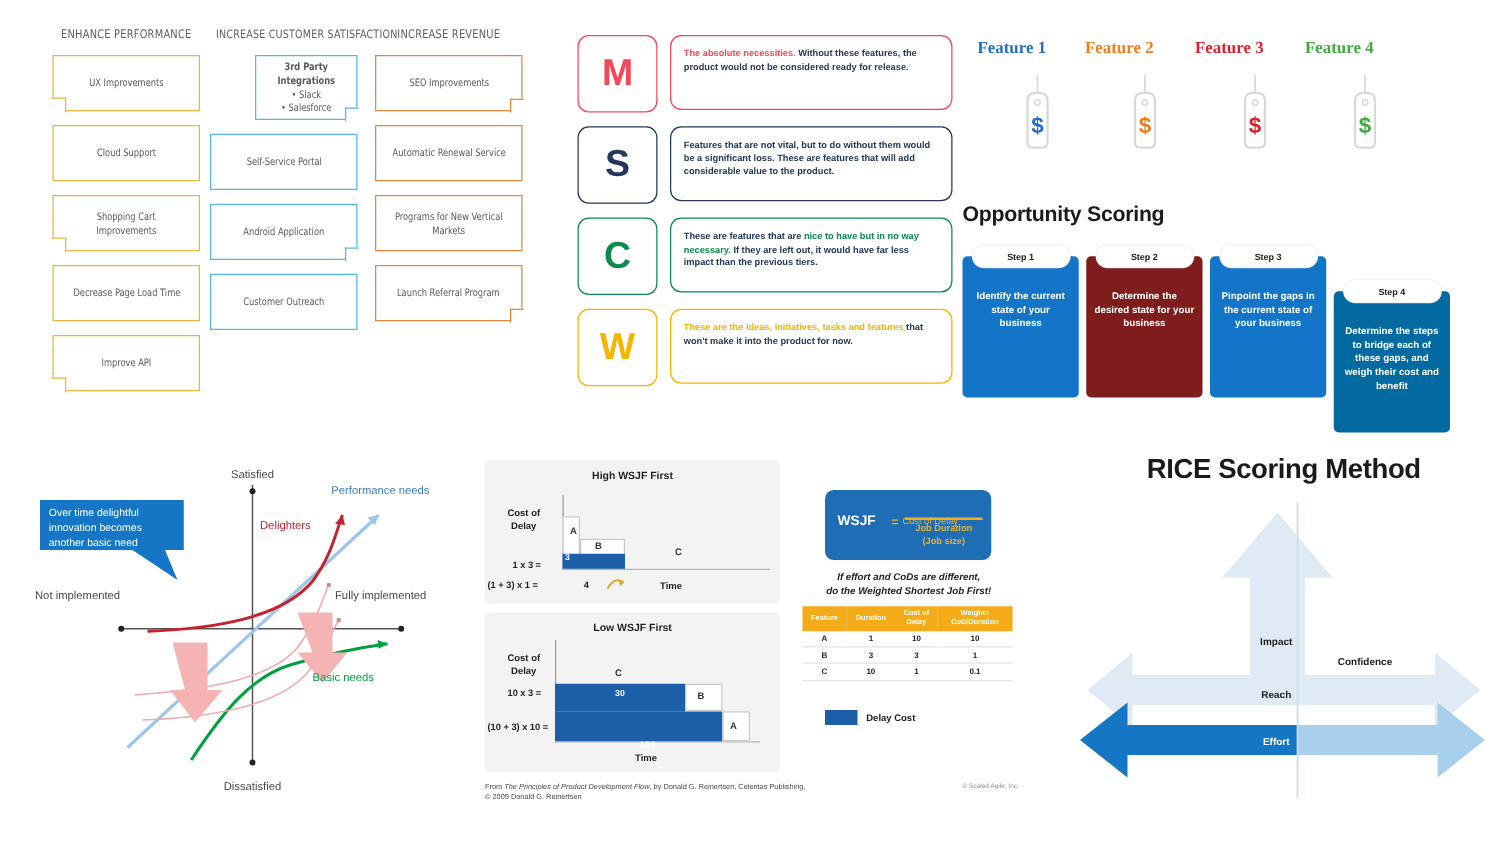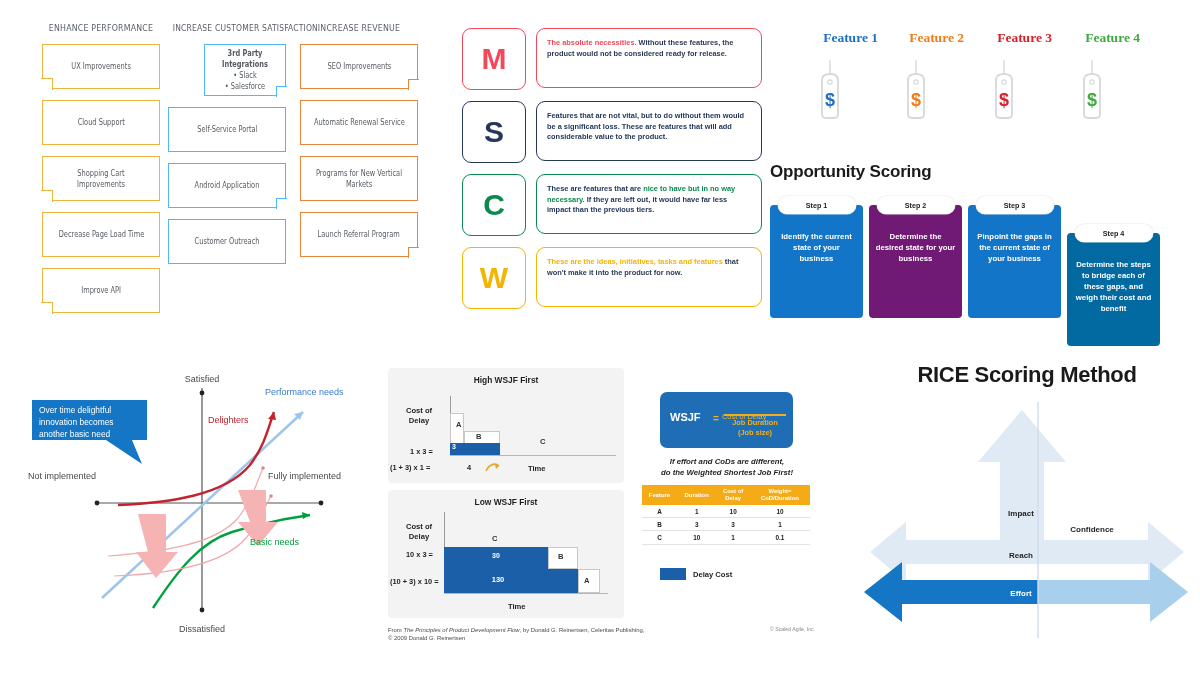--- a/index.html
+++ b/index.html
@@ -66,21 +66,21 @@
     padding:9px 10px;box-sizing:border-box;
   }
   .mos-body p{
     margin:0;font-size:7.4px;line-height:10.6px;
     color:#2b3a52;font-weight:bold;
   }
   .mos-body em{font-style:normal;}
 
   
   #tags{left:782px;top:30px;width:400px;height:120px;}
-  .tag-item{position:absolute;top:0;width:96px;text-align:right;}
+  .tag-item{position:absolute;top:0;width:96px;text-align:left;}
   .tag-label{
     font-family:"Liberation Serif",serif;
     font-size:13.5px;font-weight:bold;
   }
   .tag-svg{margin-top:8px;}
 
   
   #oppo{left:770px;top:162px;width:412px;height:165px;}
   .oppo-title{
     text-align:left;font-size:17px;font-weight:bold;color:#1a1a1a;
@@ -266,21 +266,21 @@
       </svg></div>
   </div>
 
 <div class="panel" id="oppo">
   <div class="oppo-title">Opportunity Scoring</div>
   <div class="oppo-row">
       <div class="oppo-card" style="left: 0px; background: rgb(19, 117, 200);">
         <div class="oppo-pill">Step 1</div>
         <div class="oppo-text">Identify the current state of your business</div>
       </div>
-      <div class="oppo-card" style="left: 99px; background: #701a75;">
+      <div class="oppo-card" style="left: 99px; background: #7f1d1d;">
         <div class="oppo-pill">Step 2</div>
         <div class="oppo-text">Determine the desired state for your business</div>
       </div>
       <div class="oppo-card" style="left: 198px; background: rgb(19, 117, 200);">
         <div class="oppo-pill">Step 3</div>
         <div class="oppo-text">Pinpoint the gaps in the current state of your business</div>
       </div>
       <div class="oppo-card" style="left: 297px; background: #0369a1; margin-top: 28px;">
         <div class="oppo-pill">Step 4</div>
         <div class="oppo-text">Determine the steps to bridge each of these gaps, and weigh their cost and benefit</div>
@@ -348,21 +348,21 @@
       <div class="wsjf-ax" style="left:10px;top:32px;width:42px;text-align:center;line-height:10px;">Cost of<br>Delay</div>
       <div class="wsjf-eq" style="left:18px;top:60px;">10 x 3 =</div>
       <div class="wsjf-eq" style="left:2px;top:87px;text-align:right;">(10 + 3) x 10 =</div>
       <div style="position:absolute;left:56px;top:22px;width:1.2px;height:82px;background:#9a9a9a;"></div>
       <div style="position:absolute;left:56px;top:103px;width:164px;height:1.2px;background:#b6b6b6;"></div>
       <div style="position:absolute;left:56px;top:57px;width:104px;height:22px;background:#1a5fa8;"></div>
       <div style="position:absolute;left:56px;top:79px;width:134px;height:24px;background:#1a5fa8;"></div>
       <div style="position:absolute;left:160px;top:57px;width:30px;height:22px;border:.8px solid #c8c8c8;background:#fff;box-sizing:border-box;"></div>
       <div style="position:absolute;left:190px;top:79px;width:22px;height:24px;border:.8px solid #c8c8c8;background:#fff;box-sizing:border-box;"></div>
       <div style="position:absolute;left:0;top:62px;width:104px;margin-left:56px;text-align:center;color:#fff;font-size:7px;font-weight:bold;">30</div>
-      <div style="position:absolute;left:0;top:85px;width:148px;margin-left:36px;text-align:center;color:#fff;font-size:7.6px;font-weight:bold;">130</div>
+      <div style="position:absolute;left:0;top:101px;width:148px;margin-left:56px;text-align:center;color:#fff;font-size:7.6px;font-weight:bold;">130</div>
       <div class="wsjf-bl" style="left:104px;top:44px;">C</div>
       <div class="wsjf-bl" style="left:170px;top:62px;">B</div>
       <div class="wsjf-bl" style="left:196px;top:86px;">A</div>
       <div class="wsjf-ax" style="left:120px;top:112px;">Time</div>
     </div>
     <div class="formula">
       <div class="f-wsjf">WSJF</div>
       <div class="f-eq">=</div>
       <div class="f-num">Cost of Delay</div>
       <div class="f-bar"></div>

